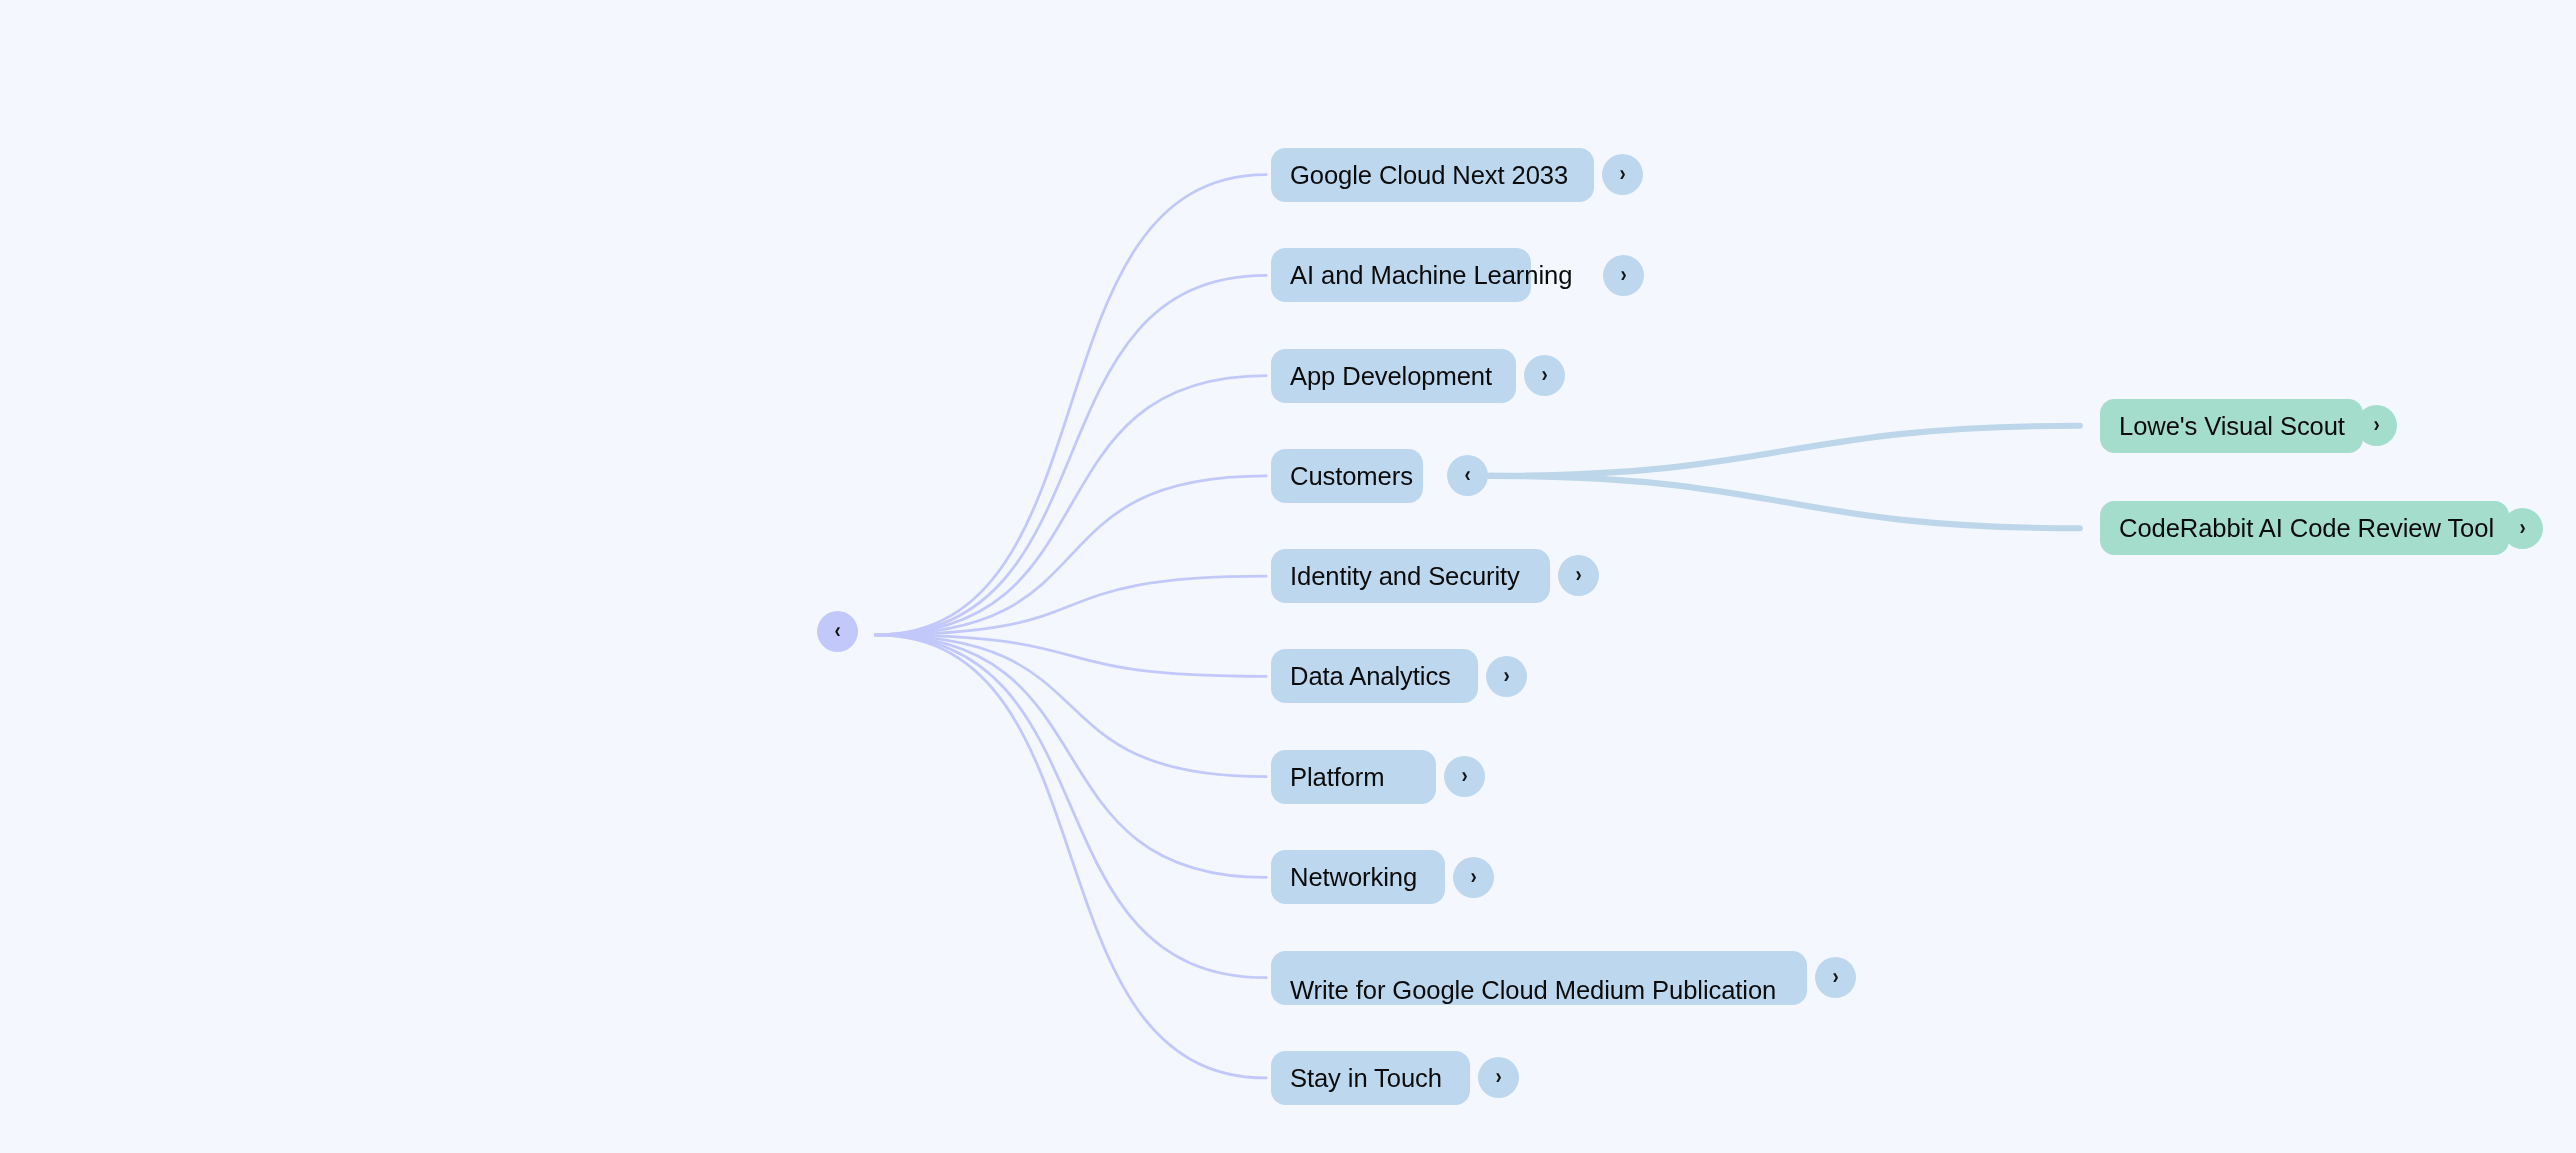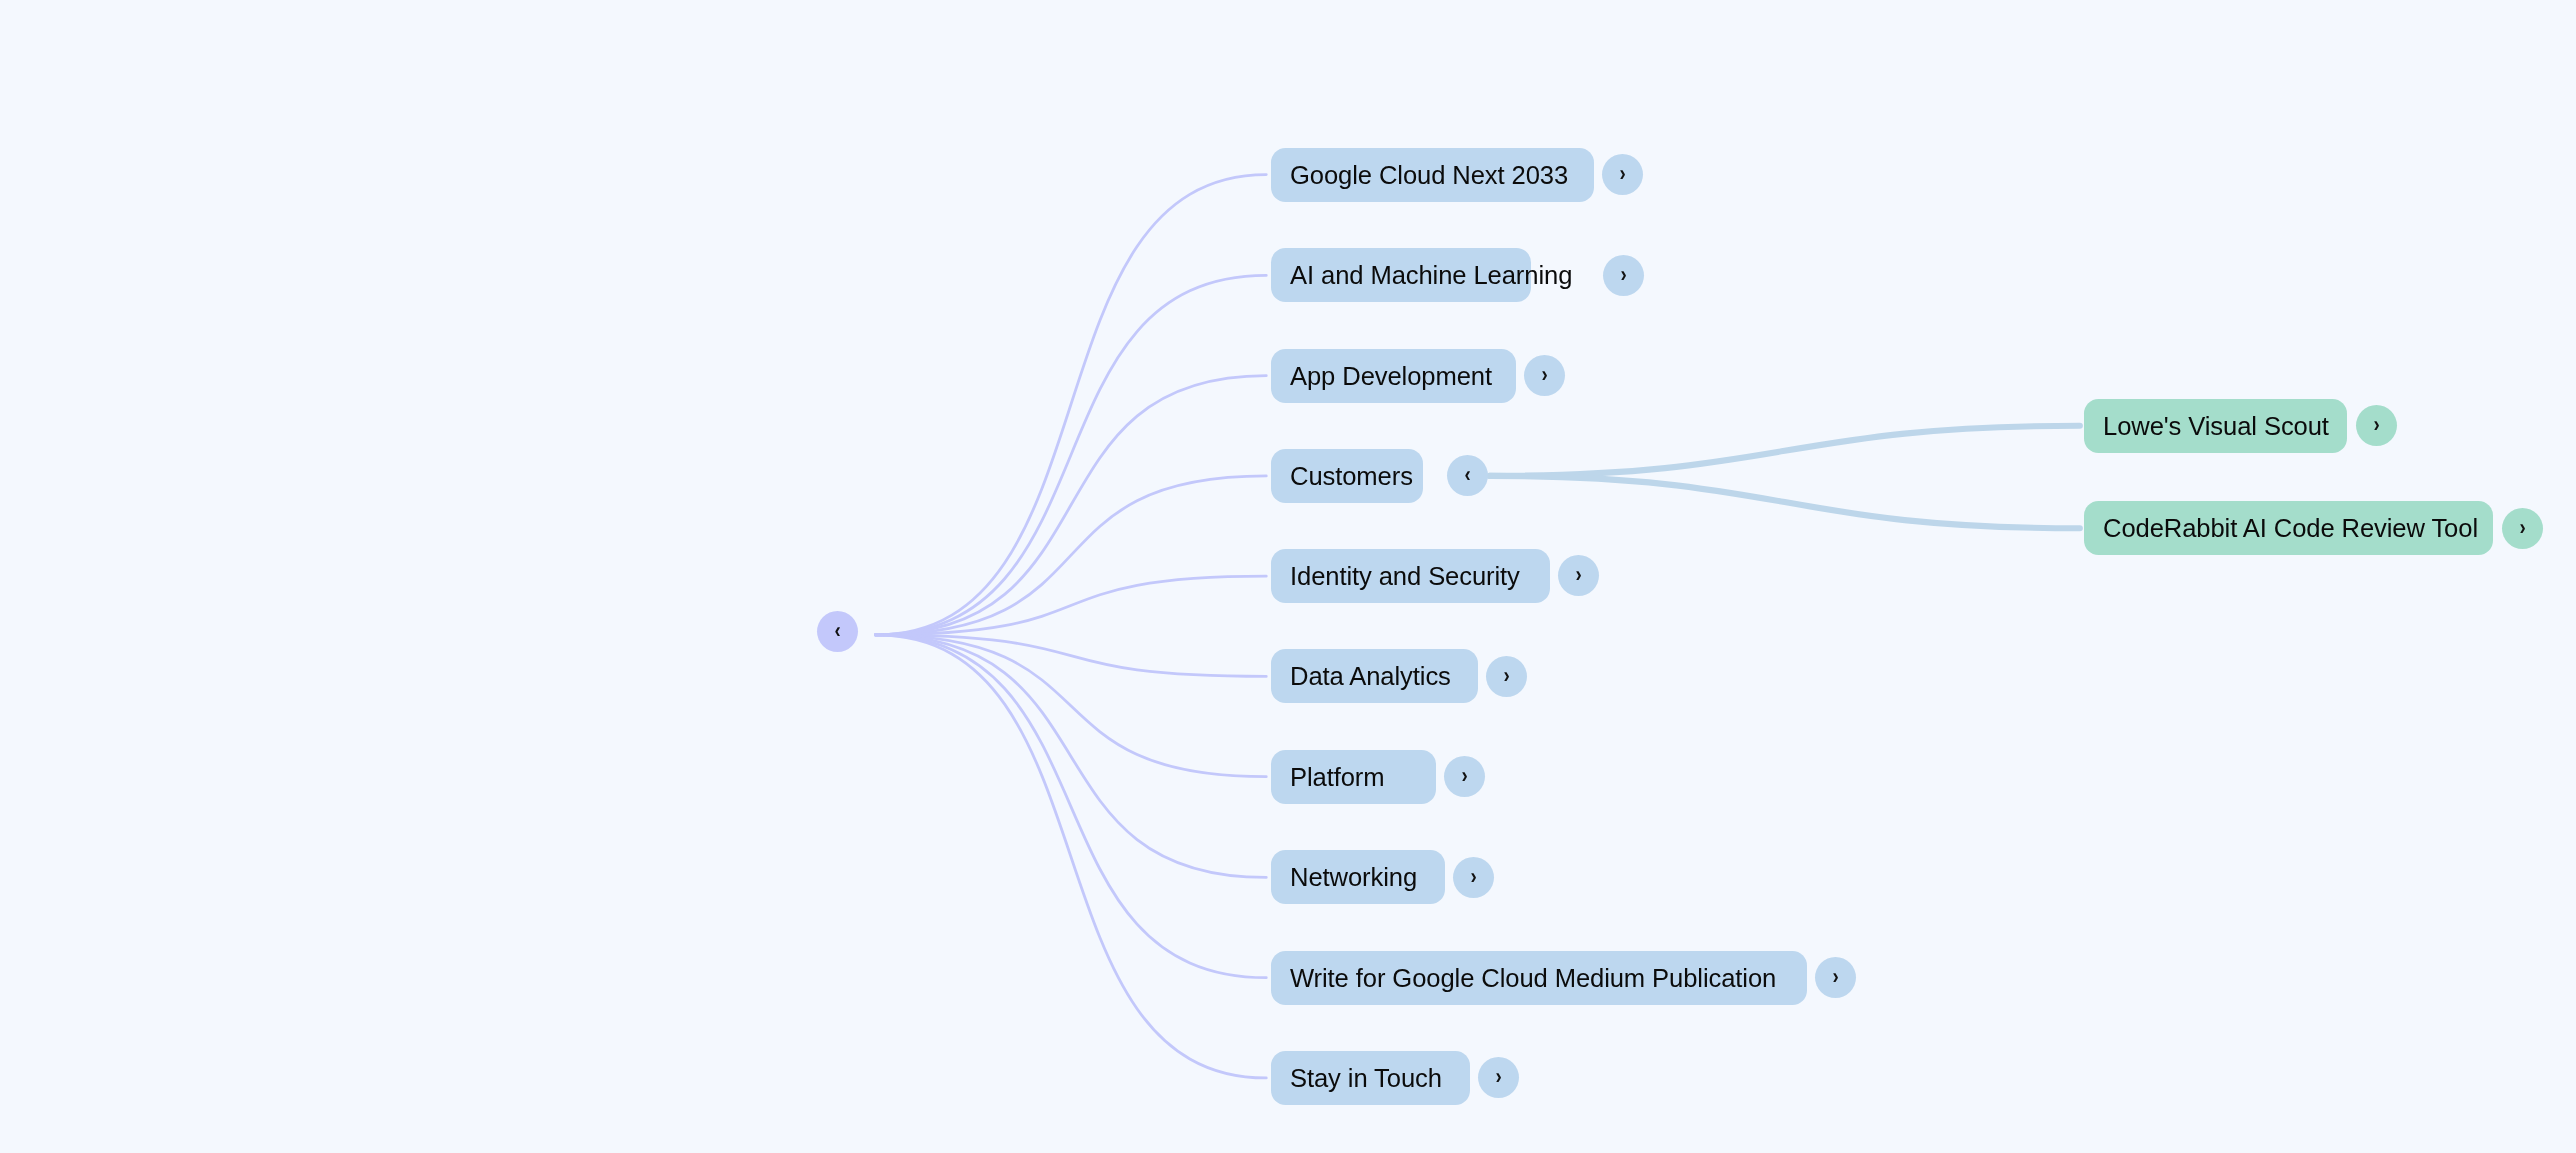--- a/index.html
+++ b/index.html
@@ -38,20 +38,21 @@
     border-radius:14.5px;
     padding:0 19px;
     font-size:25.6px;
   }
   .node.leaf{
     background:#a4ddcb;
     height:54px;
     border-radius:14.5px;
     padding:0 19px;
     font-size:25.6px;
+    margin-left:16px;
   }
 
   .toggle{
     position:absolute;
     width:41px;height:41px;
     border-radius:50%;
     display:flex;align-items:center;justify-content:center;
     font-size:22px;
     font-weight:bold;
     color:#111;
@@ -135,21 +136,21 @@
       </div>
       <div class="toggle branch-tg" style="left: 1444px; top: 756px;">
         <span>›</span>
       </div>
       <div class="node branch" style="left: 1271px; top: 850px; width: 174px;">
         <span class="node-label">Networking</span>
       </div>
       <div class="toggle branch-tg" style="left: 1453px; top: 857px;">
         <span>›</span>
       </div>
-      <div class="node branch" style="left: 1271px; top: 951px; width: 536px;">
+      <div class="node branch" style="left: 1271px; top: 951px; width: 536px; align-items: flex-end;">
         <span class="node-label">Write for Google Cloud Medium Publication</span>
       </div>
       <div class="toggle branch-tg" style="left: 1815px; top: 957px;">
         <span>›</span>
       </div>
       <div class="node branch" style="left: 1271px; top: 1051px; width: 199px;">
         <span class="node-label">Stay in Touch</span>
       </div>
       <div class="toggle branch-tg" style="left: 1478px; top: 1057px;">
         <span>›</span>

